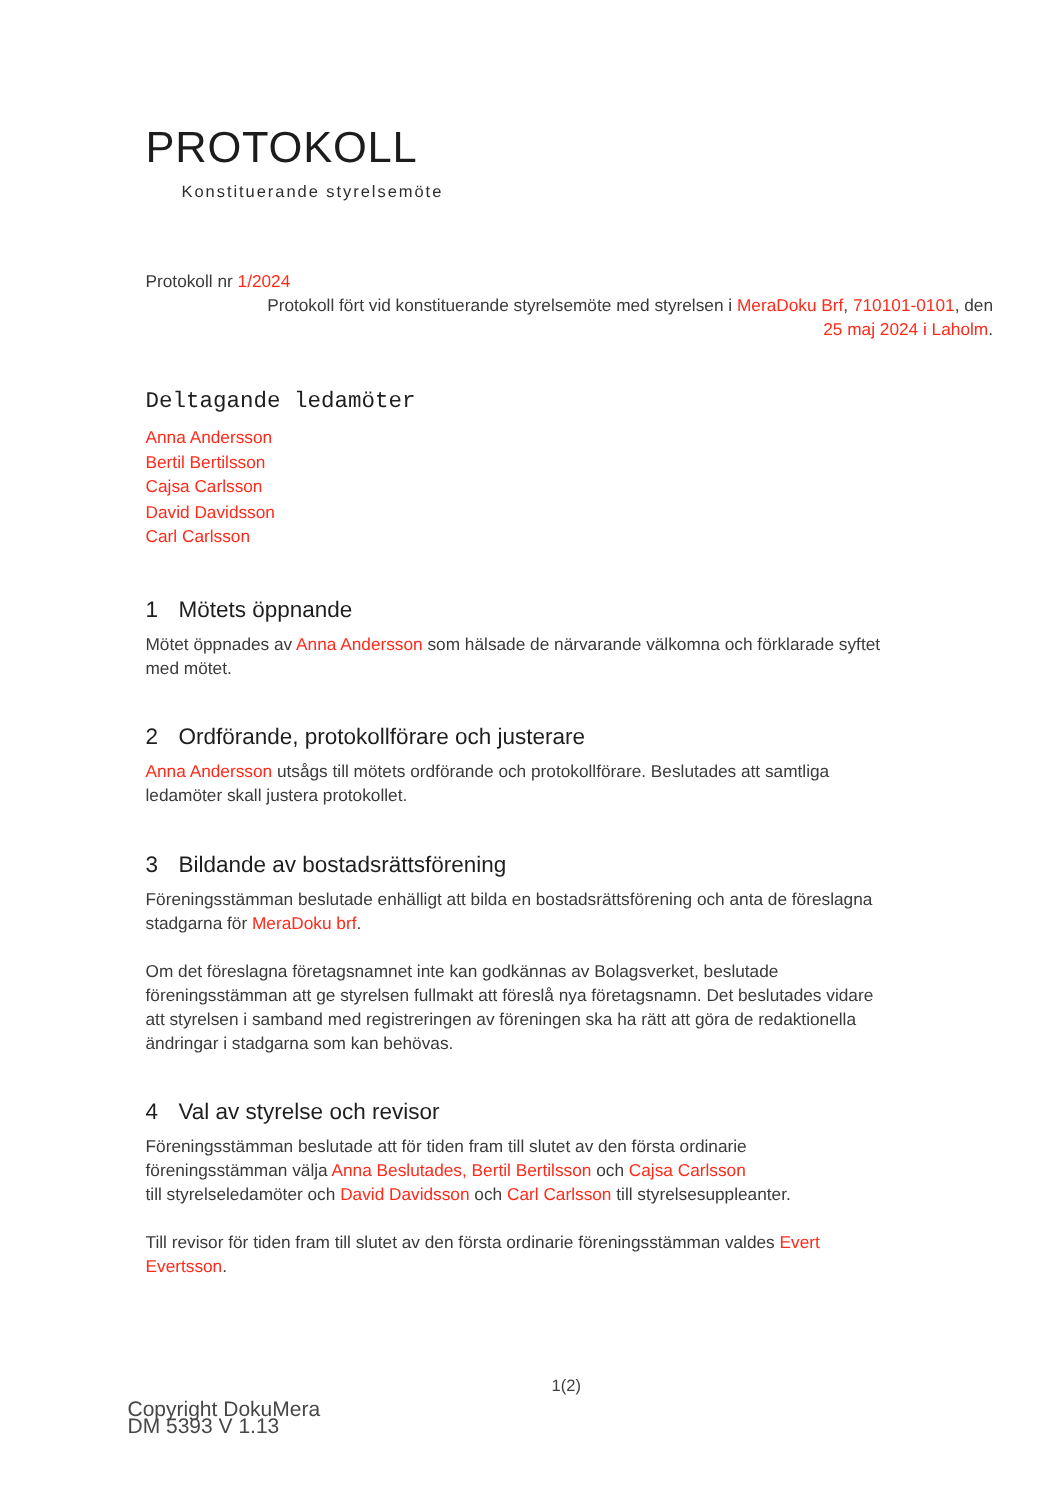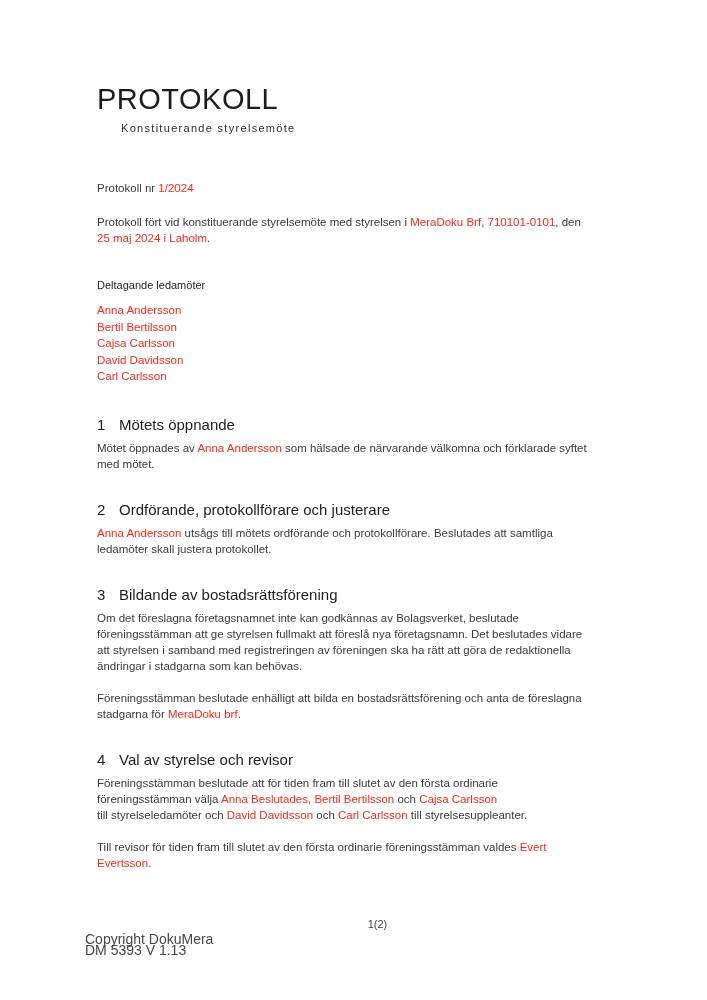--- a/index.html
+++ b/index.html
@@ -43,28 +43,29 @@
     font-size: 11.5px;
     line-height: 16px;
     white-space: pre-wrap;
   }
   .body-par {
     font-size: 11.5px;
     line-height: 16px;
     white-space: pre-wrap;
     color: var(--body-text);
   }
-  .intro { margin-top: 18px; }
+  .intro { margin-top: 0; text-align: right; }
 
   .participants-heading {
     margin-top: 30px;
-    font-size: 11px;
+    font-size: 15px;
     font-weight: 400;
     color: var(--heading-text);
     line-height: 19px;
+    font-family: Liberation Mono, monospace;
   }
   .names { margin-top: 7px; }
   .name-item {
     font-size: 11.5px;
     line-height: 16.5px;
     color: var(--accent-red);
   }
 
   .sec-heading {
     margin-top: 30px;
@@ -135,26 +136,26 @@
         <span class="sec-num">2</span><span>Ordförande, protokollförare och justerare</span>
       </h3>
       <p class="body-par sec-par"><span class="red">Anna Andersson</span><span> utsågs till mötets ordförande och protokollförare. Beslutades att samtliga
 ledamöter skall justera protokollet.</span></p>
     </section>
 
     <section>
       <h3 class="sec-heading tight">
         <span class="sec-num">3</span><span>Bildande av bostadsrättsförening</span>
       </h3>
+      <p class="body-par sec-par"><span>Föreningsstämman beslutade enhälligt att bilda en bostadsrättsförening och anta de föreslagna
+stadgarna för </span><span class="red">MeraDoku brf</span><span>.</span></p>
       <p class="body-par sec-par"><span>Om det föreslagna företagsnamnet inte kan godkännas av Bolagsverket, beslutade
 föreningsstämman att ge styrelsen fullmakt att föreslå nya företagsnamn. Det beslutades vidare
 att styrelsen i samband med registreringen av föreningen ska ha rätt att göra de redaktionella
 ändringar i stadgarna som kan behövas.</span></p>
-      <p class="body-par sec-par"><span>Föreningsstämman beslutade enhälligt att bilda en bostadsrättsförening och anta de föreslagna
-stadgarna för </span><span class="red">MeraDoku brf</span><span>.</span></p>
     </section>
 
     <section>
       <h3 class="sec-heading tight">
         <span class="sec-num">4</span><span>Val av styrelse och revisor</span>
       </h3>
       <p class="body-par sec-par"><span>Föreningsstämman beslutade att för tiden fram till slutet av den första ordinarie
 föreningsstämman välja </span><span class="red">Anna Beslutades,</span><span> </span><span class="red">Bertil Bertilsson</span><span> och </span><span class="red">Cajsa Carlsson</span><span>
 till styrelseledamöter och </span><span class="red">David Davidsson</span><span> och </span><span class="red">Carl Carlsson</span><span> till styrelsesuppleanter.</span></p>
       <p class="body-par sec-par gap18"><span>Till revisor för tiden fram till slutet av den första ordinarie föreningsstämman valdes </span><span class="red">Evert

